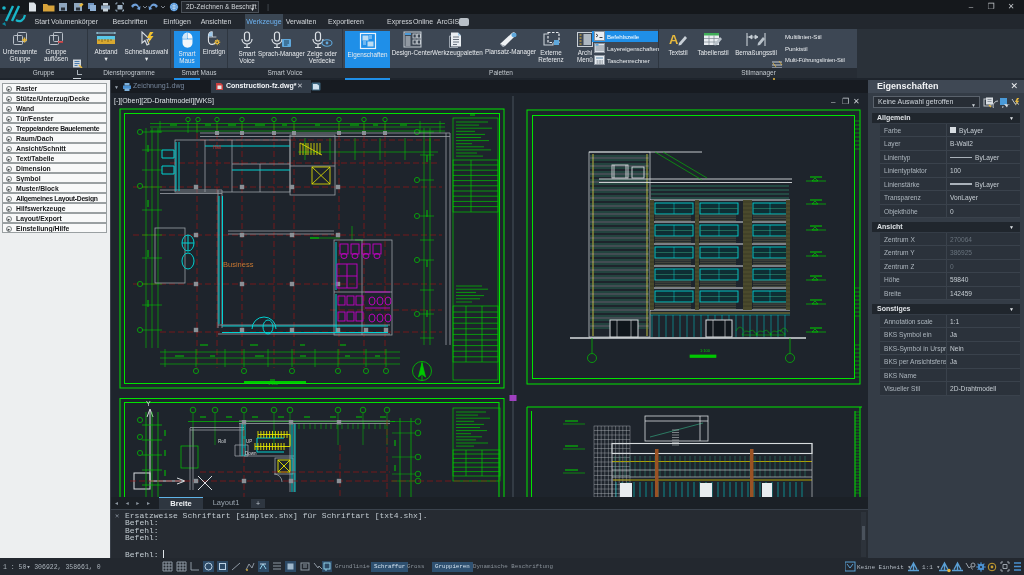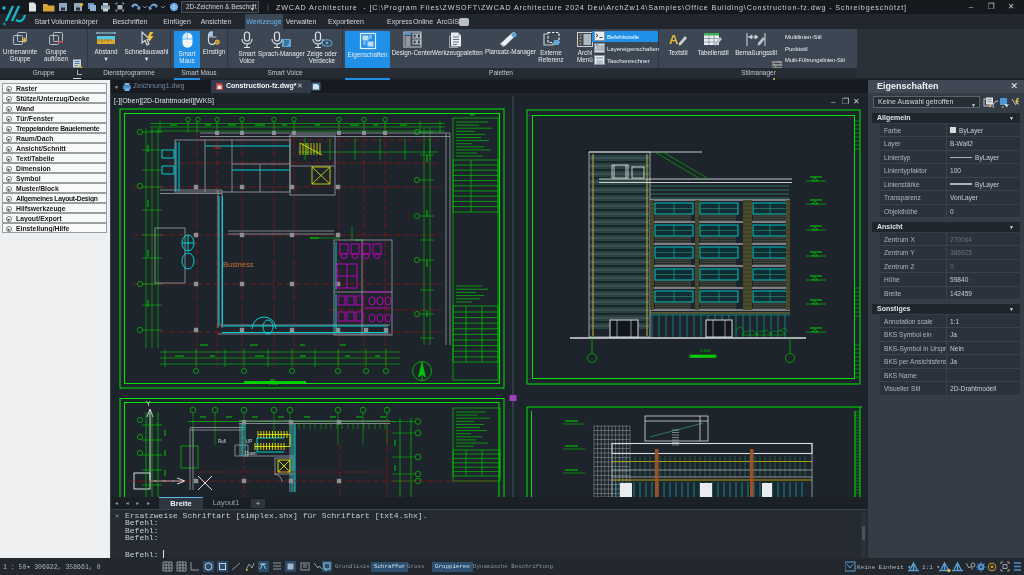--- a/index.html
+++ b/index.html
@@ -71,21 +71,20 @@
   .prow .pv { position:absolute; left:70px; top:0; color:#c6cdd3; white-space:nowrap; }
   .prow .pv.gray { color:#68727c; }
   .pcol { position:absolute; left:66px; top:0; width:1px; height:100%; background:#3a424c; }
   .sarr { position:absolute; right:6px; top:0; font-size:5px; }
 </style>
 </head>
 <body>
 <div id="root">
 
   <div class="abs" id="titlebar">
-    <span class="ttext">ZWCAD Architecture&nbsp; - [C:\Program Files\ZWSOFT\ZWCAD Architecture 2024 Deu\ArchZw14\Samples\Office Building\Construction-fz.dwg - Schreibgeschützt]</span>
     <span style="position:absolute;left:267px;top:2px;color:#555b63;font-size:8px;">|</span>
     <svg style="position:absolute;left:28px;top:2px;" width="152" height="10" viewBox="0 0 152 10">
       <path d="M1 0.5 h5 l2 2 v7 h-7 z" fill="#dde3e8"></path>
       <path d="M15 2 h4 l1.5 1.5 h6 v6 h-11.5 z" fill="#d8a33a"></path>
       <g fill="#8fa6bd">
           <path d="M31 1 h8 v8 h-8 z M33 1 h4 v3 h-4 z"></path>
           <rect x="33" y="5.5" width="4" height="3" fill="#2a3139"></rect>
         </g>
       <g fill="#8fa6bd">
           <path d="M46 1 h8 v8 h-8 z"></path>

